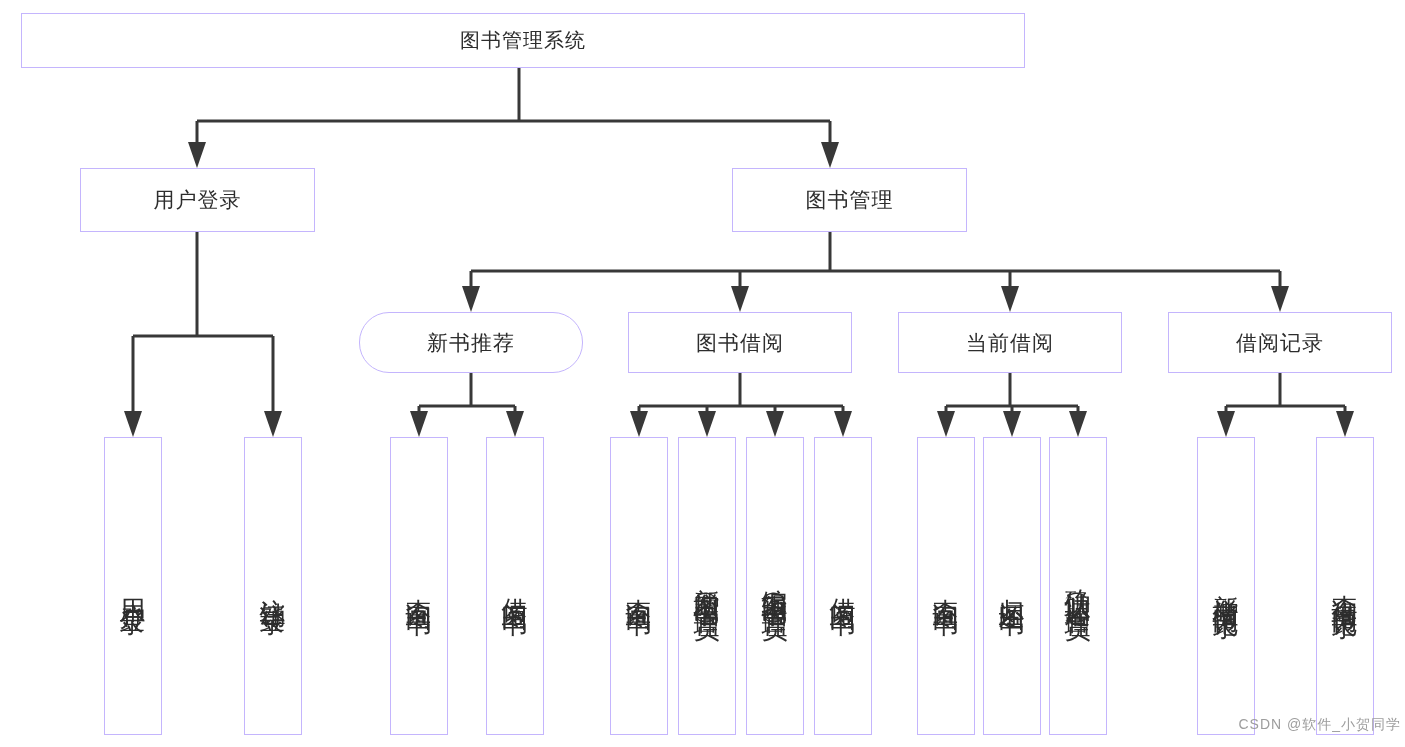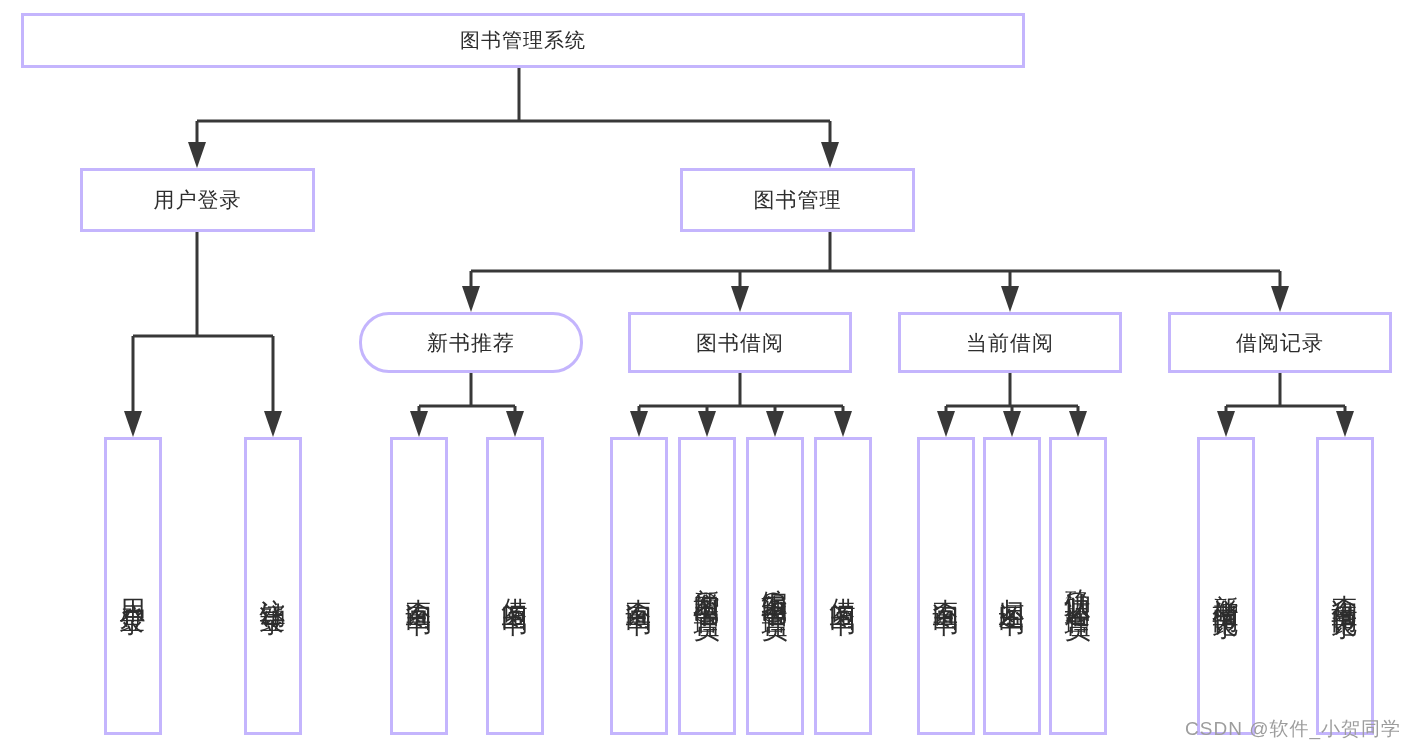--- a/index.html
+++ b/index.html
@@ -29,21 +29,21 @@
     stroke-width: 3;
   }
   .wires path.arr {
     fill: #383838;
     stroke: none;
   }
   .node {
     position: absolute;
     box-sizing: border-box;
     background: #ffffff;
-    border: 3px solid #c4b5fd;
+    border: 1px solid #c4b5fd;
     display: flex;
     align-items: center;
     justify-content: center;
     color: #2d2d2d;
   }
   .node-h {
     font-size: 21px;
     letter-spacing: 1px;
   }
   .node-root {
@@ -60,21 +60,21 @@
     text-orientation: mixed;
     font-size: 26px;
     letter-spacing: 4px;
     line-height: 1;
     white-space: nowrap;
   }
   .watermark {
     position: absolute;
     right: 4px;
     top: 716px;
-    font-size: 19px;
+    font-size: 14px;
     color: #9d9d9d;
     letter-spacing: 1px;
   }
 </style>
 </head>
 <body>
 
 <div class="stage">
 
   <svg class="wires" viewBox="0 0 1405 747" aria-hidden="true">
@@ -114,21 +114,21 @@
     <path class="arr" d="M1336,411 L1354,411 L1345,437 Z"></path>
   </svg>
 
   <div class="node node-h node-root">
     <span>图书管理系统</span>
   </div>
 
   <div class="node node-h node-l2" style="left:80px;">
     <span>用户登录</span>
   </div>
-  <div class="node node-h node-l2" style="left:680px;">
+  <div class="node node-h node-l2" style="left:732px;">
     <span>图书管理</span>
   </div>
 
   <div class="node node-h node-l3" style="left:359px;border-radius:30px;">
     <span>新书推荐</span>
   </div>
   <div class="node node-h node-l3" style="left:898px;">
     <span>当前借阅</span>
   </div>
   <div class="node node-h node-l3" style="left:628px;">

